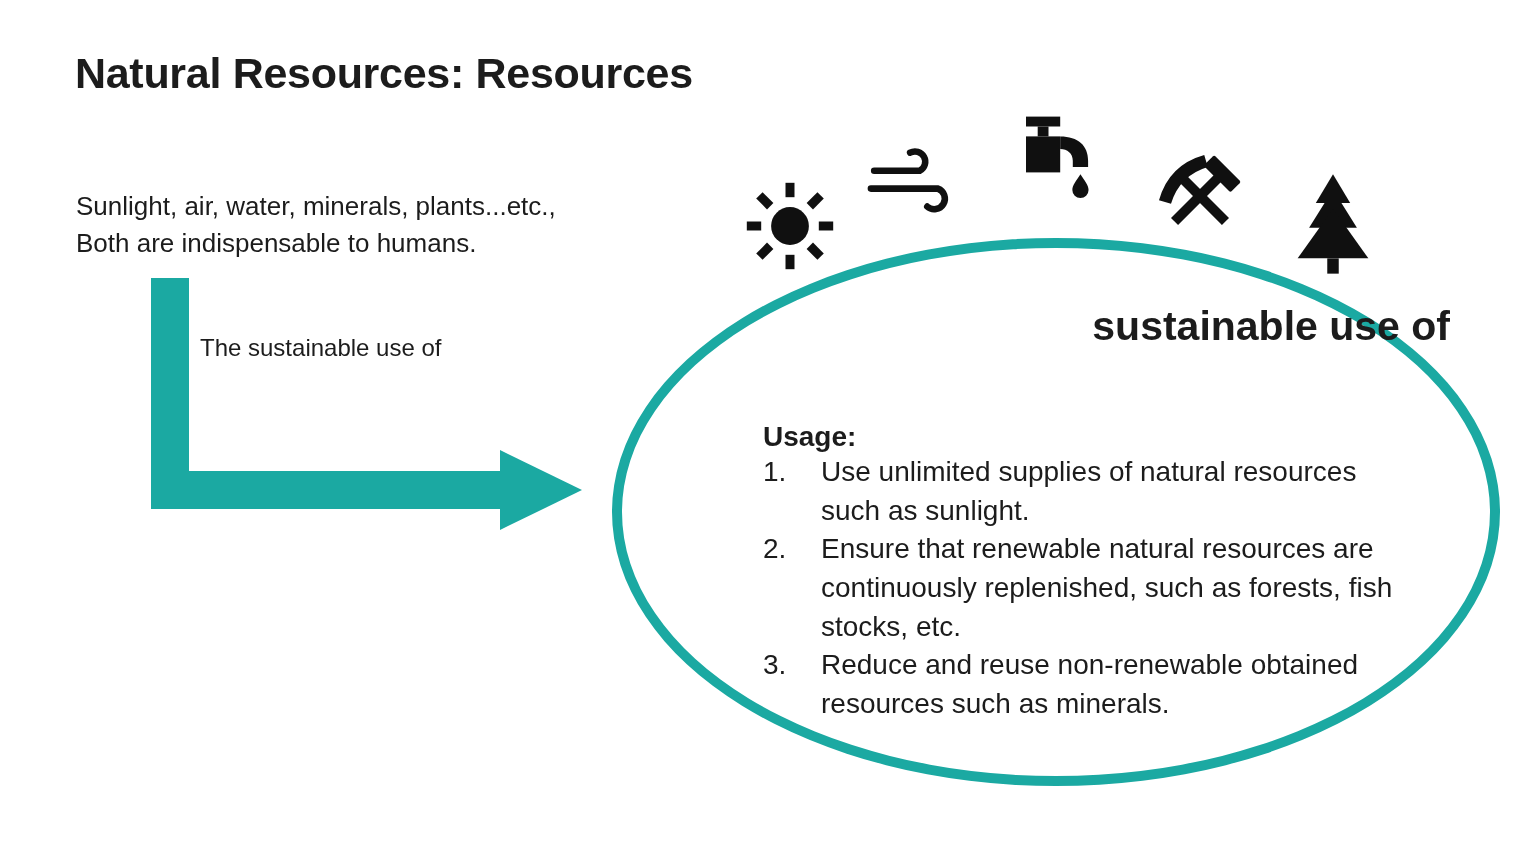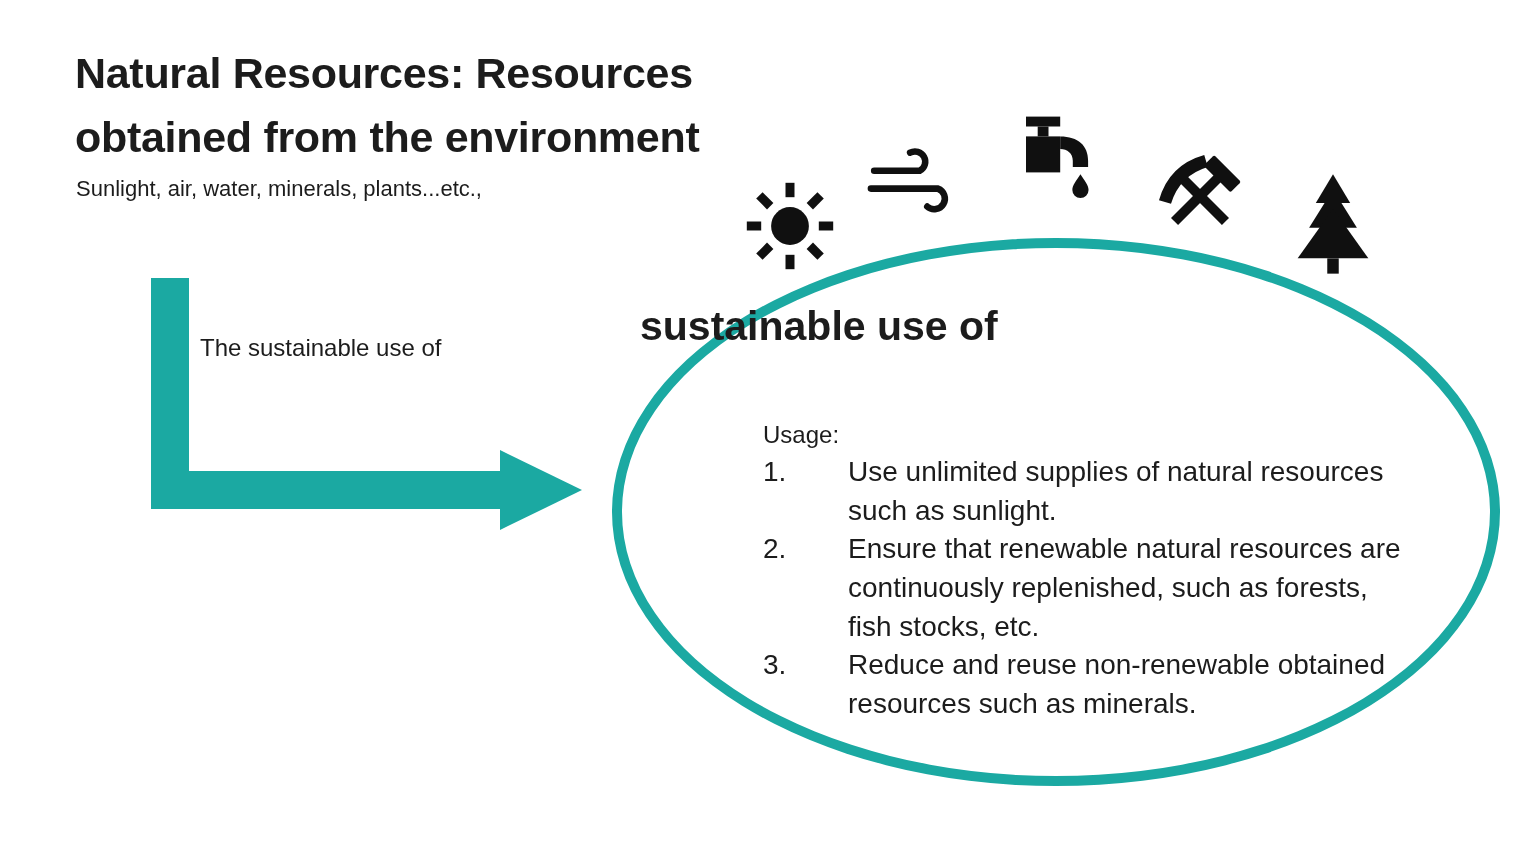--- a/index.html
+++ b/index.html
@@ -20,22 +20,22 @@
   .title {
     position: absolute;
     left: 75px; top: 42px;
     font-size: 43px;
     font-weight: 700;
     line-height: 1.48;
     letter-spacing: -0.3px;
   }
   .subtitle {
     position: absolute;
-    left: 76px; top: 173px;
-    font-size: 22px;
+    left: 76px; top: 188px;
+    font-size: 26px;
     line-height: 1.42;
   }
 
   
   .v-bar {
     position: absolute;
     left: 151px; top: 278px;
     width: 38px; height: 231px;
     background: var(--accent);
   }
@@ -76,54 +76,55 @@
     left: 612px; top: 238px;
     width: 888px; height: 548px;
     border: 10px solid var(--accent);
     border-radius: 50%;
     background: transparent;
   }
   .ellipse-title {
     position: absolute;
     left: 640px; top: 296px;
     width: 810px;
-    text-align: left;
+    text-align: right;
     font-size: 41px;
     font-weight: 700;
     line-height: 1.5;
   }
   .usage-label {
     position: absolute;
     left: 763px; top: 418px;
-    font-size: 24px;
+    font-size: 28px;
     line-height: 1.38;
+    font-weight: bold;
   }
   .usage-list {
     position: absolute;
     left: 763px; top: 453px;
     width: 648px;
     font-size: 28px;
     line-height: 1.38;
   }
   .usage-item { display: flex; }
   .usage-item .num { flex: 0 0 58px; }
-  .usage-item .txt { flex: 1 1 auto; margin-left: 27px; }
+  .usage-item .txt { flex: 1 1 auto; }
 </style>
 </head>
 <body>
 
 <div class="canvas" style="--accent: #1BA9A2; color: rgb(28, 28, 28);">
 
   <h1 class="title">
     <span class="line">Natural Resources: Resources</span>
-    <span class="line">obtained from the environment</span>
   </h1>
 
   <p class="subtitle">
     <span class="line">Sunlight, air, water, minerals, plants...etc.,</span>
+    <span class="line">Both are indispensable to humans.</span>
   </p>
 
   <div class="v-bar"></div>
   <div class="h-bar"></div>
   <div class="arrow-head"></div>
 
   <p class="note">
     <span class="line">The sustainable use of</span>
   </p>
 

